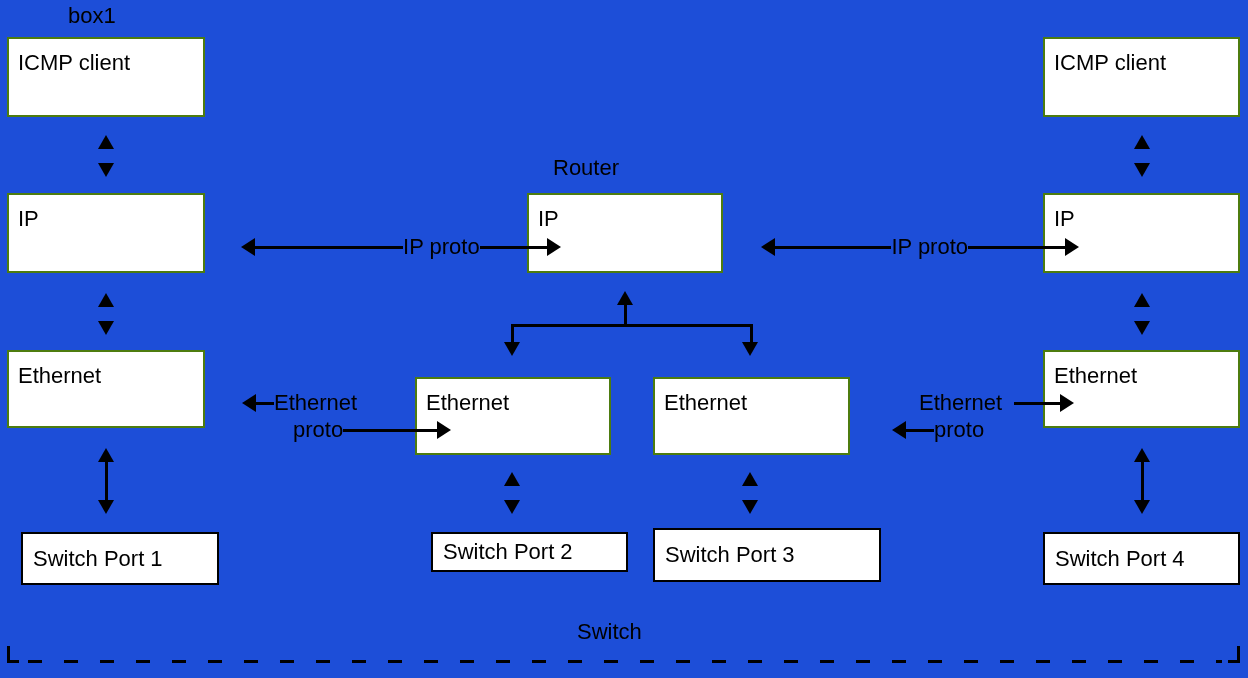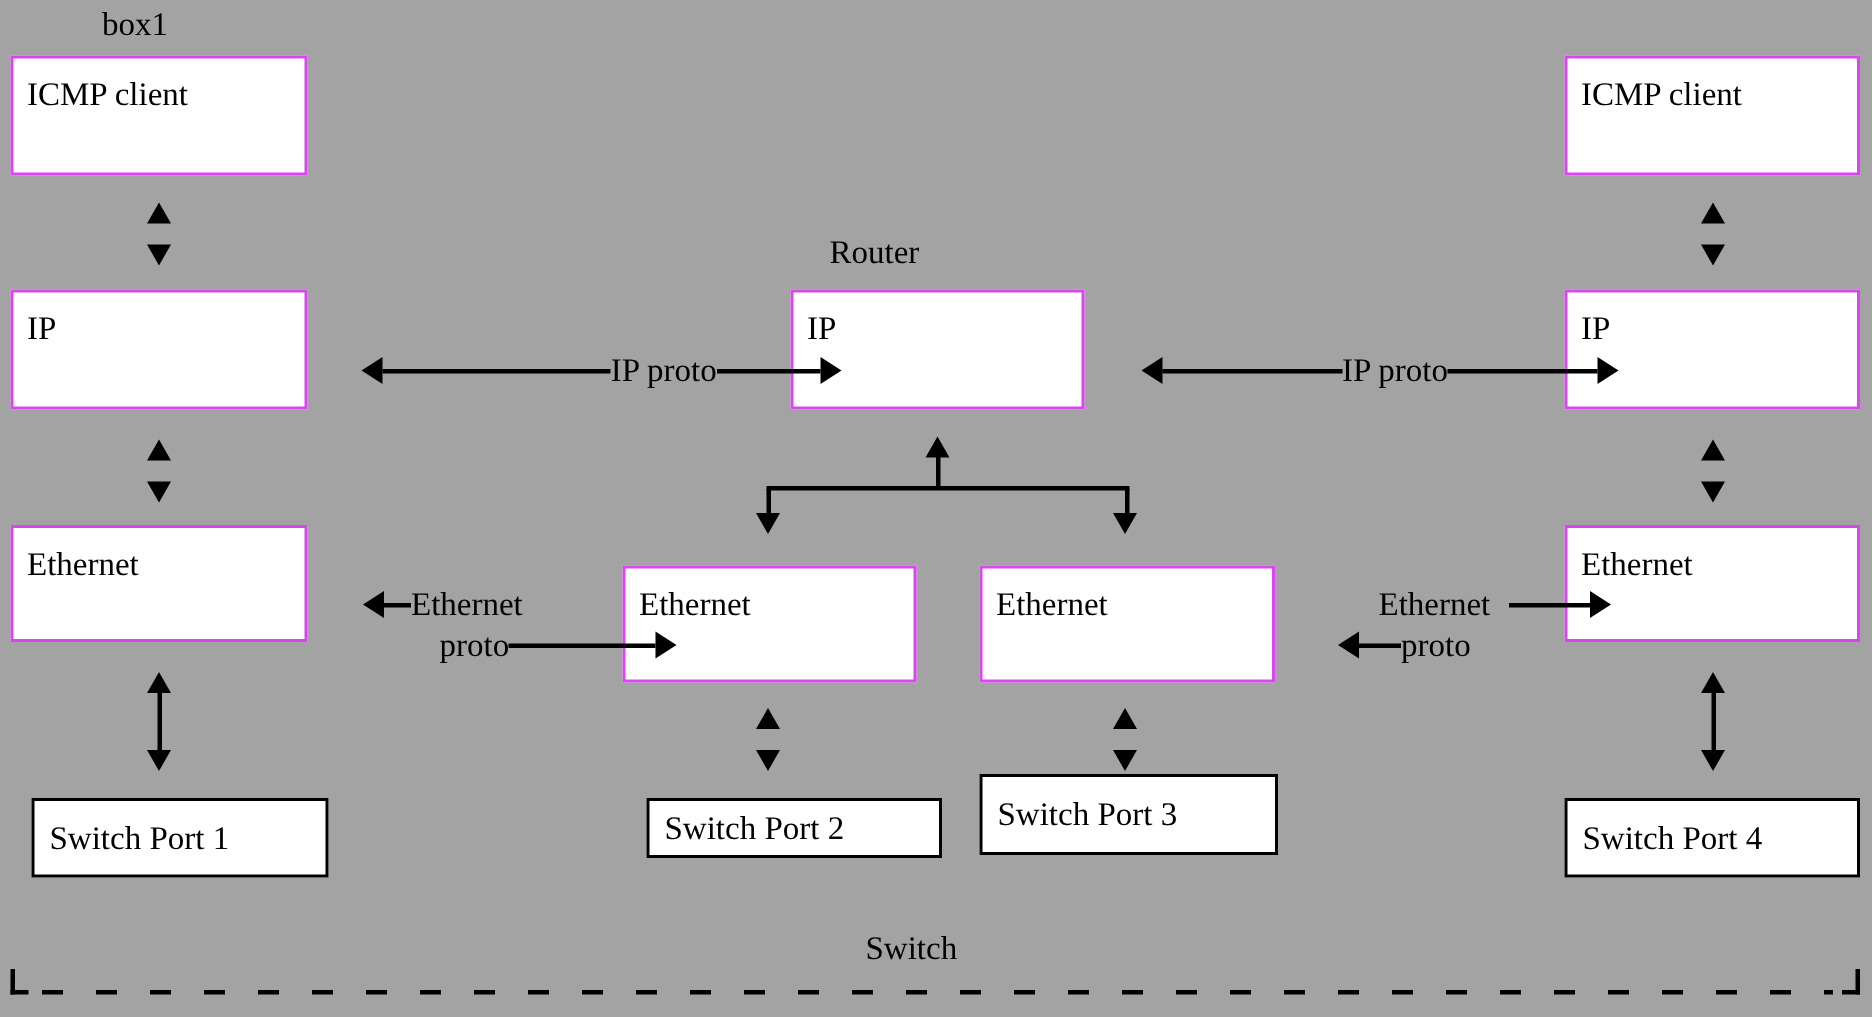--- a/index.html
+++ b/index.html
@@ -1,24 +1,24 @@
 <!DOCTYPE html>
 <html><head>
 <meta charset="utf-8">
 <style>
   html,body { margin:0; padding:0; background:#ffffff; }
   #canvas {
     position:relative; width:1248px; height:678px;
-    background:#a3a3a3; color:#000000;
-    font-family:Liberation Serif, serif;
+    background:#1d4ed8; color:#000000;
+    font-family:Liberation Sans, sans-serif;
     font-size:22px; line-height:26px; overflow:hidden;
   }
   .node {
     position:absolute; box-sizing:border-box;
-    border:2px solid #d946ef; background:#fff;
+    border:2px solid #4d7c0f; background:#fff;
     padding:11px 9px 0 9px; white-space:nowrap;
   }
   .portnode {
     position:absolute; box-sizing:border-box;
     border:2px solid #000; background:#fff;
     display:flex; align-items:center; padding-left:10px; white-space:nowrap;
   }
   .freelabel { position:absolute; white-space:nowrap; }
   
   .tri-up    { width:0; height:0; border-left:8px solid transparent; border-right:8px solid transparent; border-bottom:14px solid #000; }
@@ -60,21 +60,21 @@
   <div class="node" style="left:1043px; top:37px; width:197px; height:80px;">ICMP client</div>
   <div class="node" style="left:1043px; top:193px; width:197px; height:80px;">IP</div>
   <div class="node" style="left:1043px; top:350px; width:197px; height:78px;">Ethernet</div>
   <div class="portnode" style="left:1043px; top:532px; width:197px; height:53px;">Switch Port 4</div>
 
   <div class="node" style="left:527px; top:193px; width:196px; height:80px;">IP</div>
   <div class="node" style="left:415px; top:377px; width:196px; height:78px;">Ethernet</div>
   <div class="node" style="left:653px; top:377px; width:197px; height:78px;">Ethernet</div>
 
   <div class="portnode" style="left:415px; top:532px; width:197px; height:40px;margin-left:16px;">Switch Port 2</div>
-  <div class="portnode" style="left:653px; top:516px; width:199px; height:54px;">Switch Port 3</div>
+  <div class="portnode" style="left:653px; top:528px; width:228px; height:54px;">Switch Port 3</div>
 
   <div class="vconn" style="left:98px;  top:135px; height:42px;">
     <div class="tri-up"></div>
     <div class="tri-down"></div>
   </div>
   <div class="vconn" style="left:1134px; top:135px; height:42px;">
     <div class="tri-up"></div>
     <div class="tri-down"></div>
   </div>
   <div class="vconn" style="left:98px;  top:293px; height:42px;">

